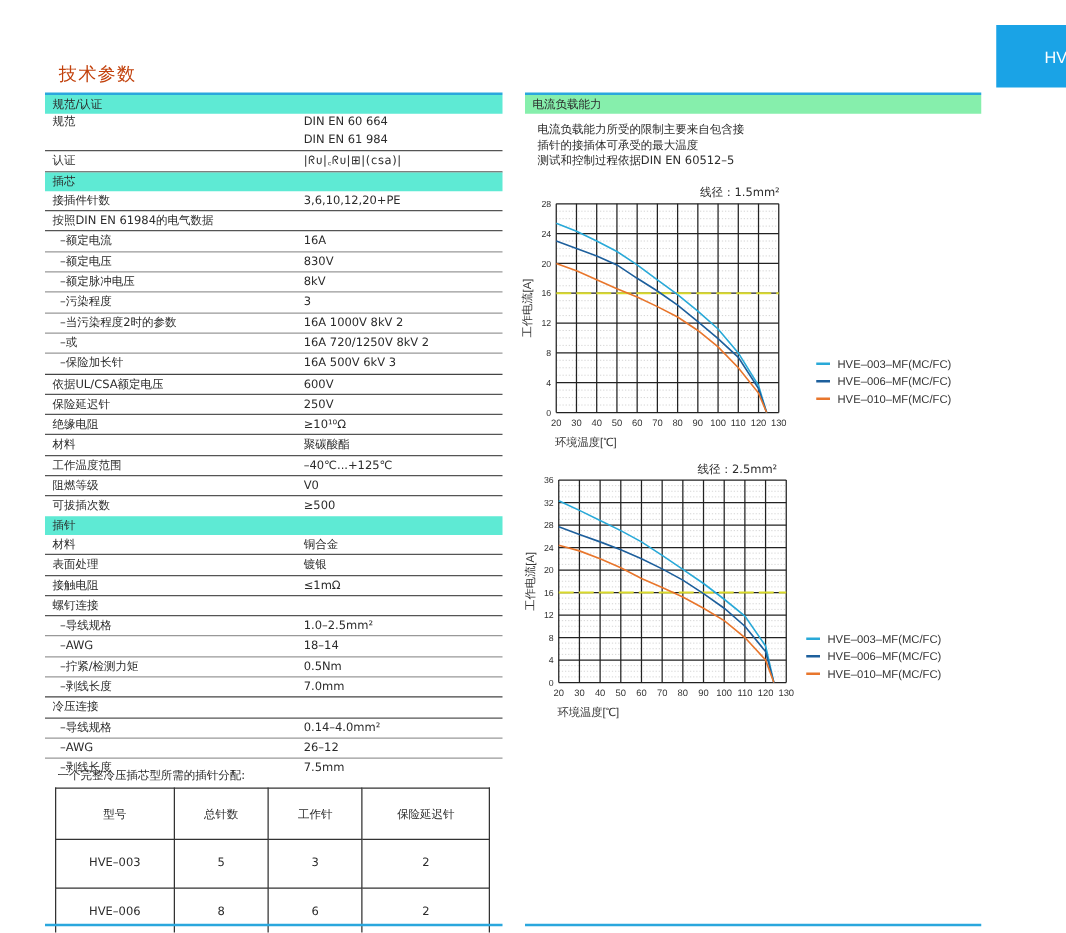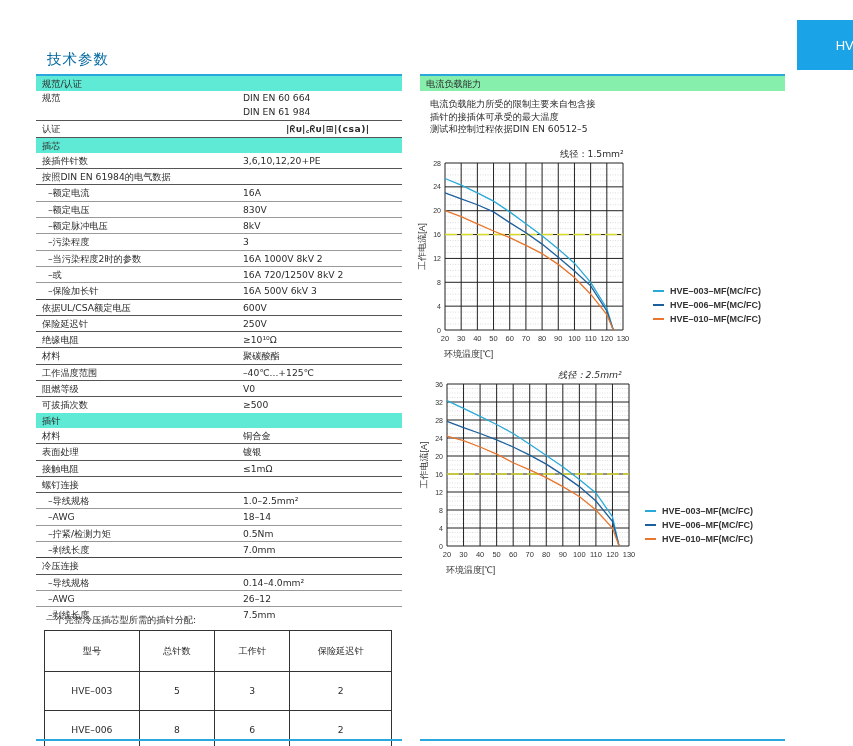--- a/index.html
+++ b/index.html
@@ -1,49 +1,49 @@
 <!DOCTYPE html>
 <html><head>
 <meta charset="utf-8">
 <style>
   html, body { margin:0; padding:0; background:#ffffff; }
   body { width:853px; height:746px; position:relative; overflow:hidden;
          font-family:"DejaVu Sans","Liberation Sans",sans-serif; color:#2b2b2b; }
-  .page-title { position:absolute; left:47px; top:50px; font-size:14.5px; color:#0369a1; letter-spacing:1px; }
+  .page-title { position:absolute; left:47px; top:50px; font-size:14.5px; color:#c2410c; letter-spacing:1px; }
   .tab-badge { position:absolute; left:797px; top:20px; width:56px; height:50px; background:#1aa3e6;
                color:#fff; font-size:13px; display:flex; align-items:center; justify-content:center;
                font-family:"Liberation Sans",sans-serif;padding-left:24px; }
   
   .spec { position:absolute; left:36px; top:74px; width:366px; font-size:9.2px; }
   .spec .topline { height:2px; background:#2aa7dd; }
   .spec .row { position:relative; height:15.3px; line-height:15.3px; border-bottom:1px solid #555; }
   .spec .row.sec { background:#5eead4; border-bottom:none; }
   .spec .row.tall { height:30px; line-height:13.5px; padding-top:1px; box-sizing:border-box; }
   .spec .row.sub .lbl { padding-left:6px;text-align:right; }
   .spec .row.sub { border-bottom:1px solid #999; }
   .spec .row.sub.last { border-bottom:1px solid #444; }
   .spec .lbl { position:absolute; left:6px; top:0; }
   .spec .val { position:absolute; left:207px; top:0; }
   .spec .row.tall .val { white-space:pre-line; }
-  .spec .cert { letter-spacing:0.5px; font-weight:bold;margin-left:43px; }
+  .spec .cert { letter-spacing:0.5px; font-weight:normal; }
   
   .pin-title { position:absolute; left:46px; top:614px; font-size:9.2px; }
   .pin-table { position:absolute; left:44px; top:630px; width:348px; border-collapse:collapse; font-size:9.2px; }
   .pin-table th, .pin-table td { border:1px solid #333; text-align:center; height:13.5px; padding:12px; font-weight:normal; }
   .pin-table th { height:16px; }
   .bottom-line { position:absolute; height:2px; background:#2aa7dd; top:739px; }
   
   .rp-head { position:absolute; left:420px; top:74px; width:365px; }
   .rp-head .topline { height:2px; background:#2aa7dd; }
   .rp-head .bar { height:15px; line-height:15px; background:#86efac; font-size:9.2px; padding-left:6px; }
   .rp-desc { position:absolute; left:430px; top:98px; font-size:9.2px; line-height:12.5px; }
   .chart-title { position:absolute; font-size:9.2px; }
   svg text { font-family:"Liberation Sans",sans-serif; }
   .legend { position:absolute; font-size:9px; line-height:14px; font-family:"Liberation Sans",sans-serif; color:#333; }
-  .legend .item { display:flex; align-items:center;font-weight:bold; }
+  .legend .item { display:flex; align-items:center; }
   .legend .sw { width:11px; height:2px; margin-right:6px; display:inline-block; }
 </style>
 </head>
 <body>
 
 <div class="page-title">技术参数</div>
 <div class="tab-badge">HVE</div>
 
 <div class="spec">
   <div class="topline"></div>
@@ -305,21 +305,21 @@
   <div class="item">
       <span class="sw" style="background:#1d5f9c"></span>
       <span>HVE–006–MF(MC/FC)</span>
     </div>
   <div class="item">
       <span class="sw" style="background:#e8762c"></span>
       <span>HVE–010–MF(MC/FC)</span>
     </div>
 </div>
 
-<div class="chart-title" style="left:558px;top:369px;font-style:italic;">线径：2.5mm²</div>
+<div class="chart-title" style="left:558px;top:369px;">线径：2.5mm²</div>
 <svg id="chart2" style="position:absolute;left:414px;top:376px;" width="240" height="210">
     <line x1="33" x2="215" y1="165.5" y2="165.5" stroke="#bbb" stroke-width="0.5" stroke-dasharray="1,1.5"></line>
     <line x1="33" x2="215" y1="161" y2="161" stroke="#bbb" stroke-width="0.5" stroke-dasharray="1,1.5"></line>
     <line x1="33" x2="215" y1="156.5" y2="156.5" stroke="#bbb" stroke-width="0.5" stroke-dasharray="1,1.5"></line>
     <line x1="33" x2="215" y1="147.5" y2="147.5" stroke="#bbb" stroke-width="0.5" stroke-dasharray="1,1.5"></line>
     <line x1="33" x2="215" y1="143" y2="143" stroke="#bbb" stroke-width="0.5" stroke-dasharray="1,1.5"></line>
     <line x1="33" x2="215" y1="138.5" y2="138.5" stroke="#bbb" stroke-width="0.5" stroke-dasharray="1,1.5"></line>
     <line x1="33" x2="215" y1="129.5" y2="129.5" stroke="#bbb" stroke-width="0.5" stroke-dasharray="1,1.5"></line>
     <line x1="33" x2="215" y1="125" y2="125" stroke="#bbb" stroke-width="0.5" stroke-dasharray="1,1.5"></line>
     <line x1="33" x2="215" y1="120.5" y2="120.5" stroke="#bbb" stroke-width="0.5" stroke-dasharray="1,1.5"></line>

